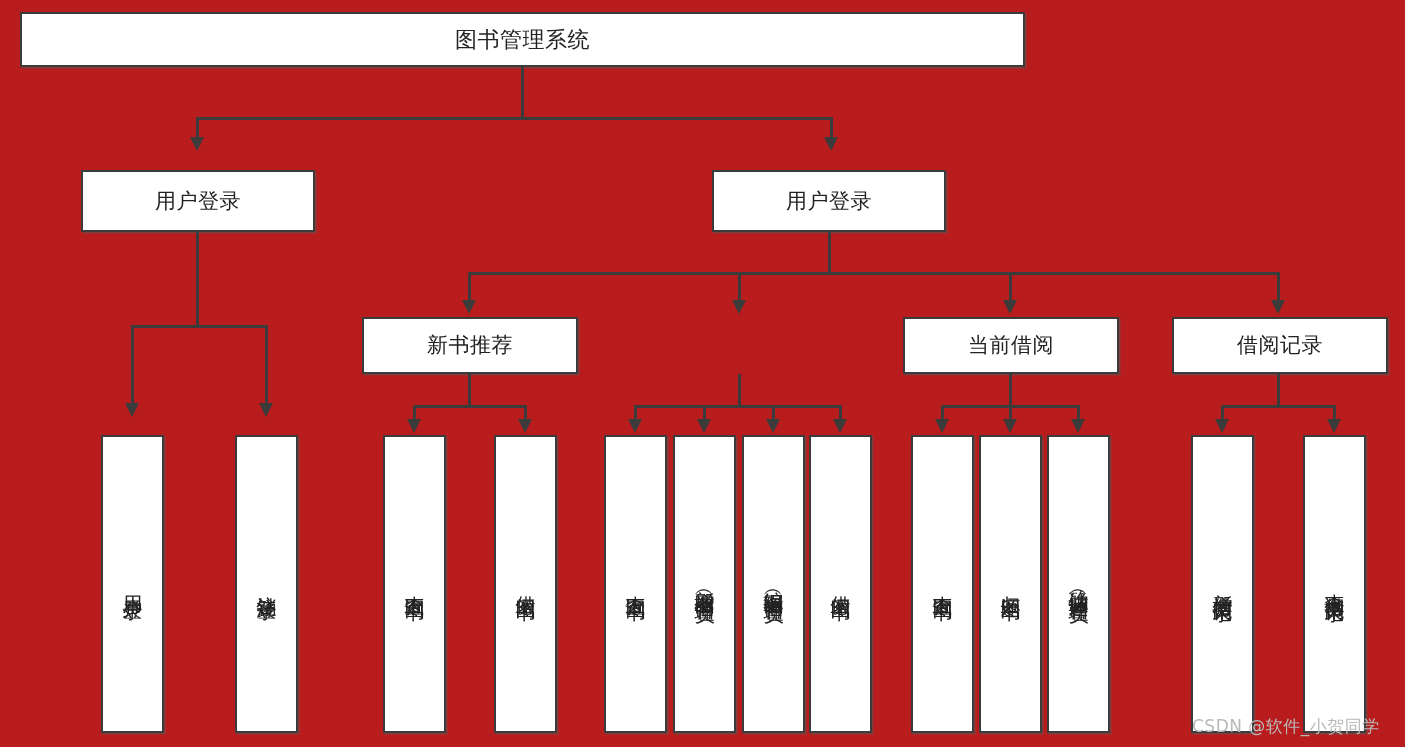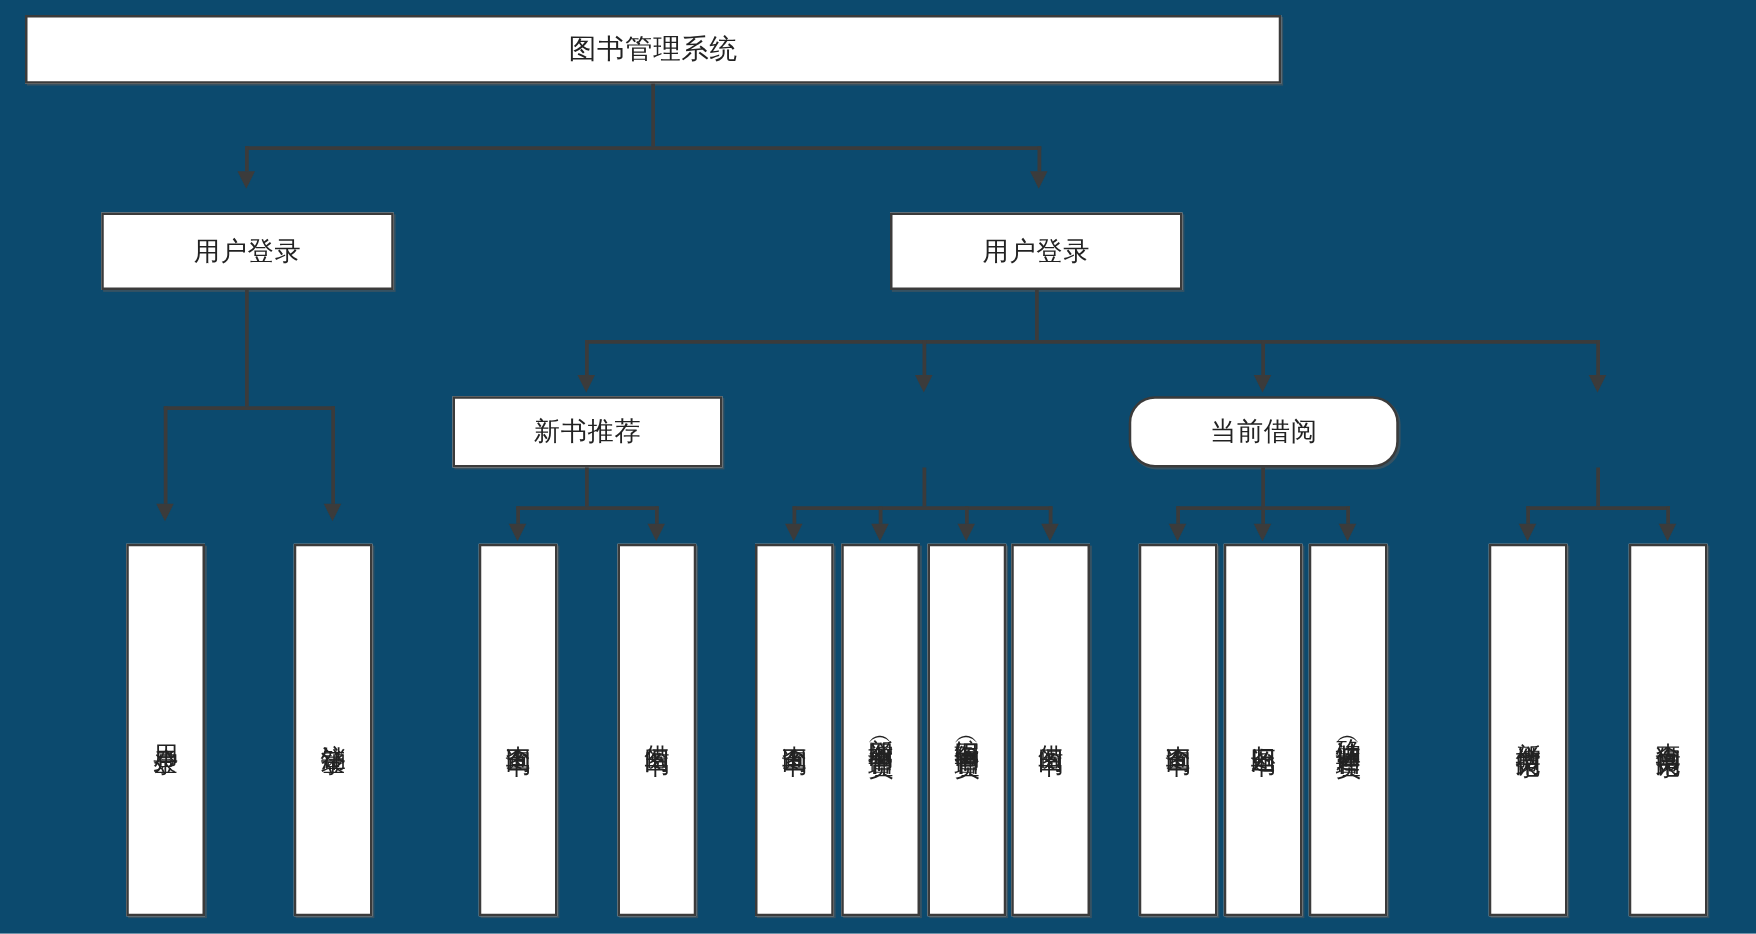--- a/index.html
+++ b/index.html
@@ -5,21 +5,21 @@
 <style>
   html,body{margin:0;padding:0;background:#ffffff;}
   body{
     font-family:"DejaVu Sans","Liberation Sans",sans-serif;
     color:#1a1a1a;
   }
   #canvas{
     position:relative;
     width:1405px;
     height:747px;
-    background:#0c4a6e;
+    background:#b91c1c;
     overflow:hidden;
   }
   
   .node{
     position:absolute;
     box-sizing:border-box;
     border:2px solid #3b3b3b;
     background:#ffffff;
     display:flex;
     align-items:center;
@@ -118,22 +118,25 @@
   <div class="seg v" style="left:1009px;top:272px;width:3px;height:28px;"></div>
   <div class="seg v" style="left:1277px;top:272px;width:3px;height:28px;"></div>
   <div class="arrow" style="left:462px;top:300px;"></div>
   <div class="arrow" style="left:732px;top:300px;"></div>
   <div class="arrow" style="left:1003px;top:300px;"></div>
   <div class="arrow" style="left:1271px;top:300px;"></div>
 
   <div class="node level3" style="left:362px;top:317px;width:216px;height:57px;">
     <span class="label">新书推荐</span>
   </div>
-  <div class="node level3" style="left:903px;top:317px;width:216px;height:57px;border-radius:21px;">
+  <div class="node level3" style="left:903px;top:317px;width:216px;height:57px;">
     <span class="label">当前借阅</span>
+  </div>
+  <div class="node level3" style="left:1172px;top:317px;width:216px;height:57px;">
+    <span class="label">借阅记录</span>
   </div>
 
   <div class="seg v" style="left:468px;top:374px;width:3px;height:31px;"></div>
   <div class="seg h" style="left:413px;top:405px;width:114px;height:3px;"></div>
   <div class="seg v" style="left:413px;top:405px;width:3px;height:14px;"></div>
   <div class="seg v" style="left:524px;top:405px;width:3px;height:14px;"></div>
   <div class="arrow" style="left:407px;top:419px;"></div>
   <div class="arrow" style="left:518px;top:419px;"></div>
 
   <div class="seg v" style="left:738px;top:374px;width:3px;height:31px;"></div>
@@ -200,14 +203,15 @@
     <span class="label">确认归还（管理员）</span>
   </div>
 
   <div class="node leaf" style="left:1191px;top:435px;width:63px;height:298px;">
     <span class="label">新增借阅记录</span>
   </div>
   <div class="node leaf" style="left:1303px;top:435px;width:63px;height:298px;">
     <span class="label">查询借阅记录</span>
   </div>
 
+  <div id="watermark" style="left:1192px;top:715px;">CSDN @软件_小贺同学</div>
 
 </div>
 
 </body></html>

